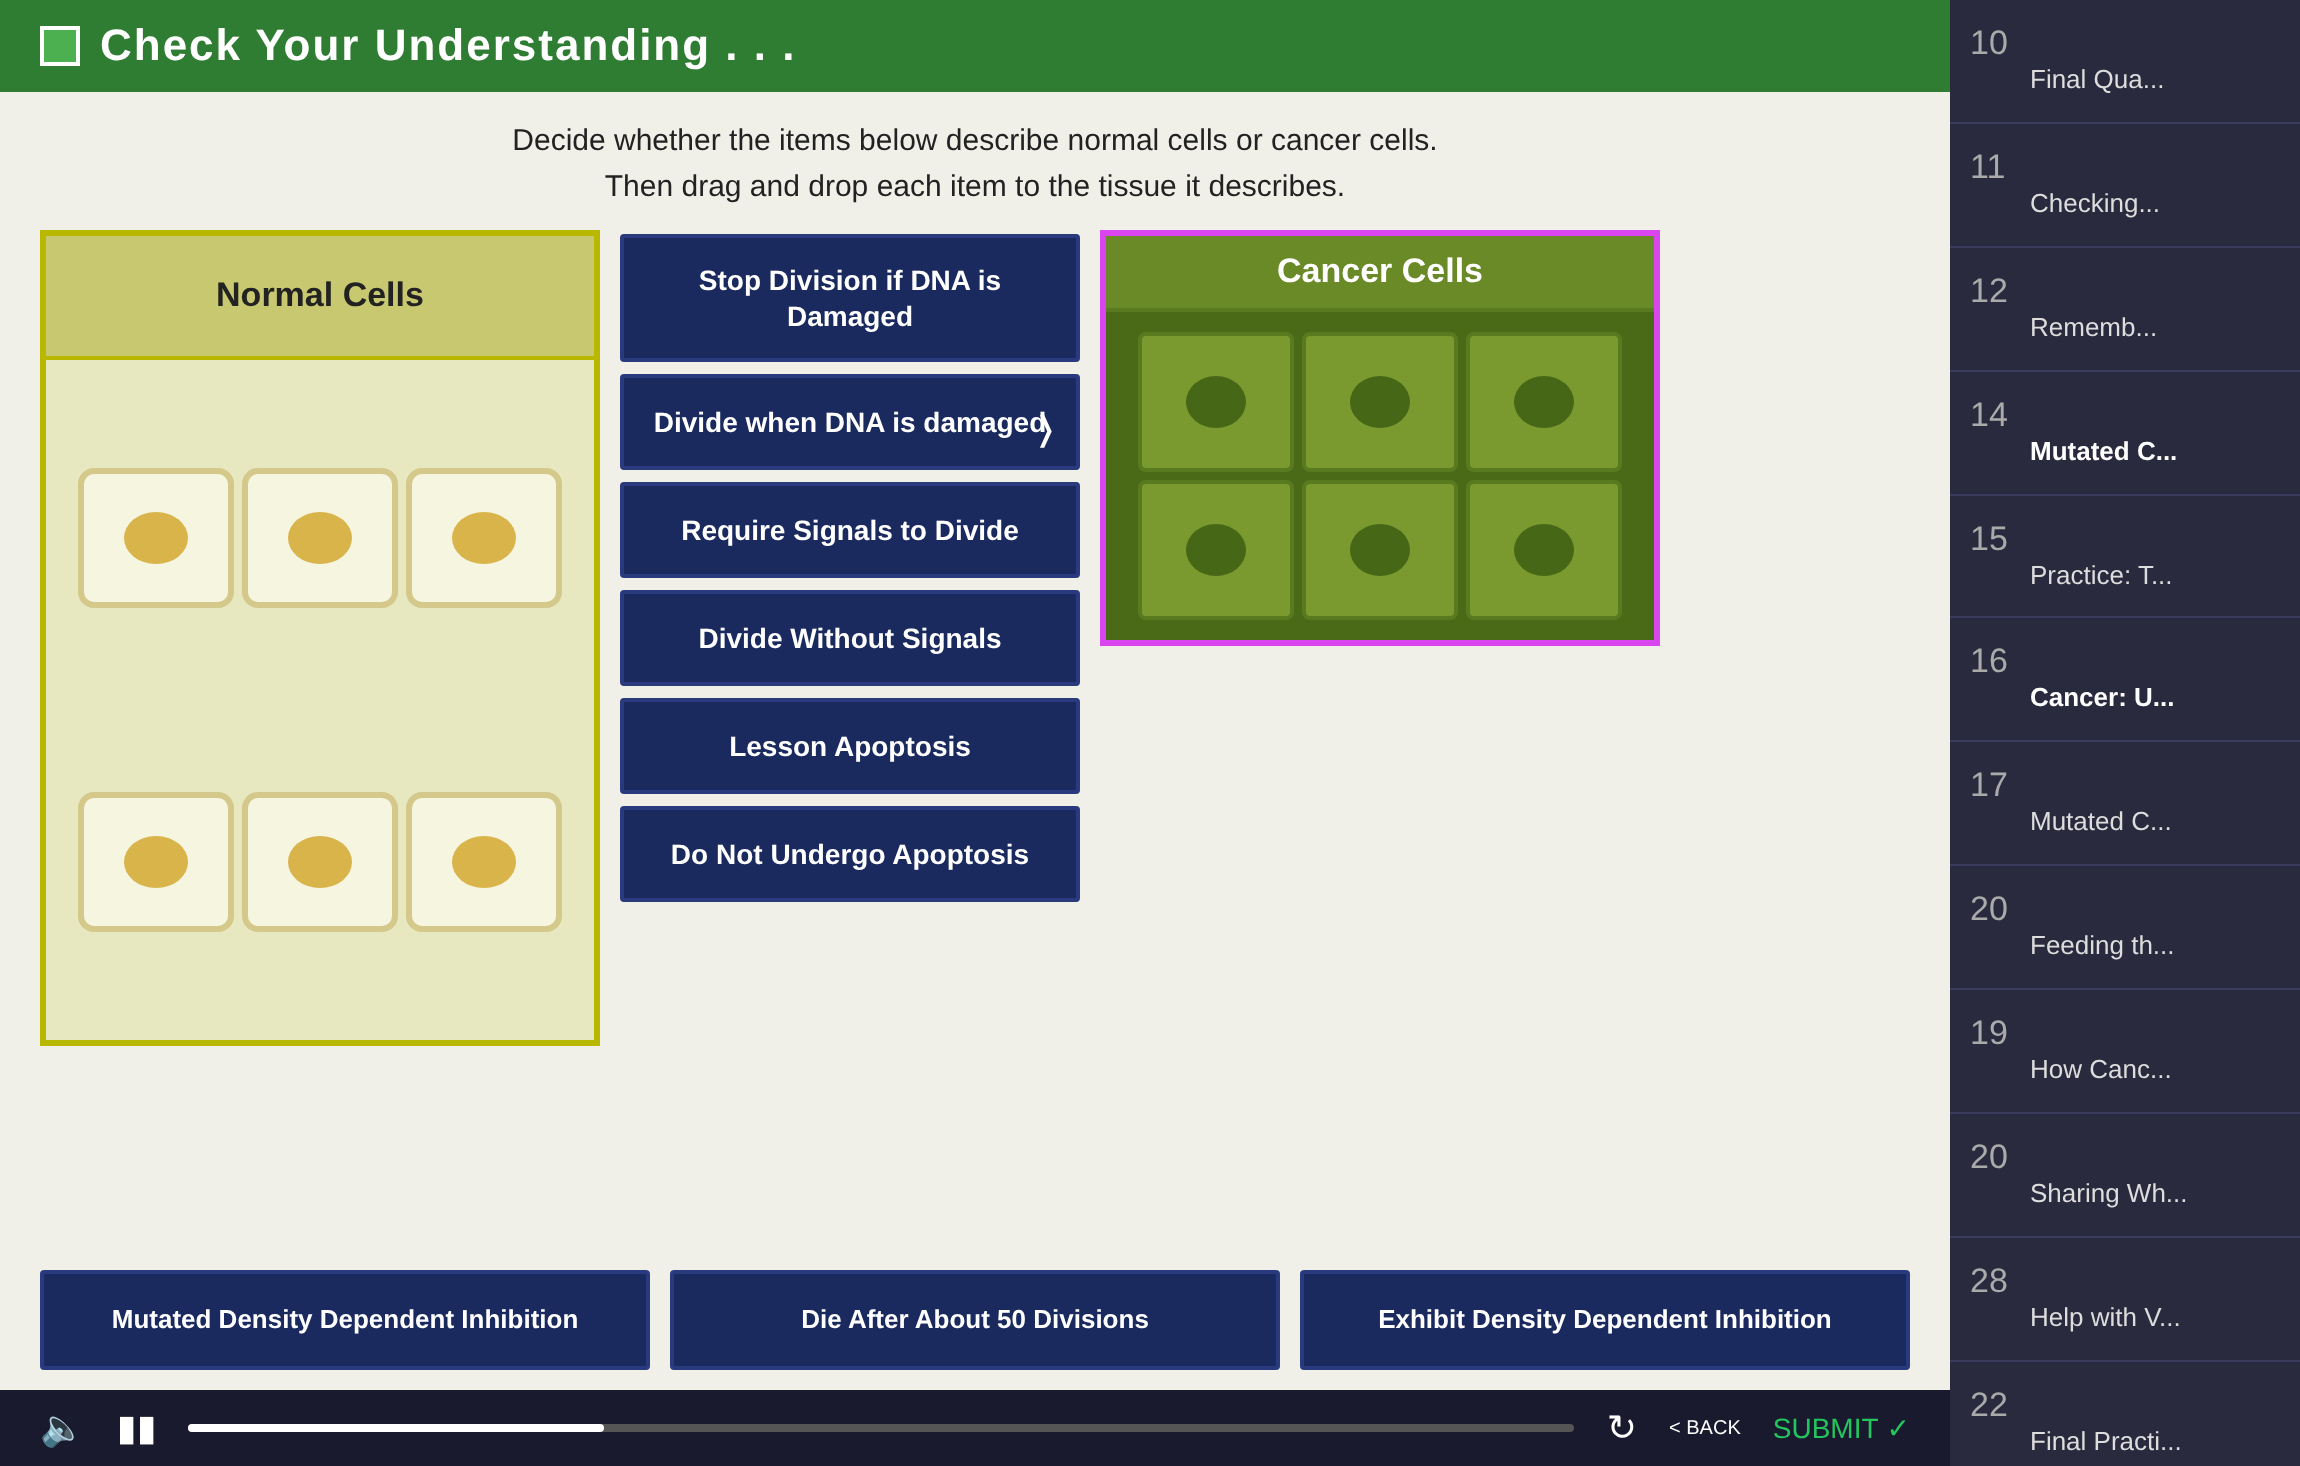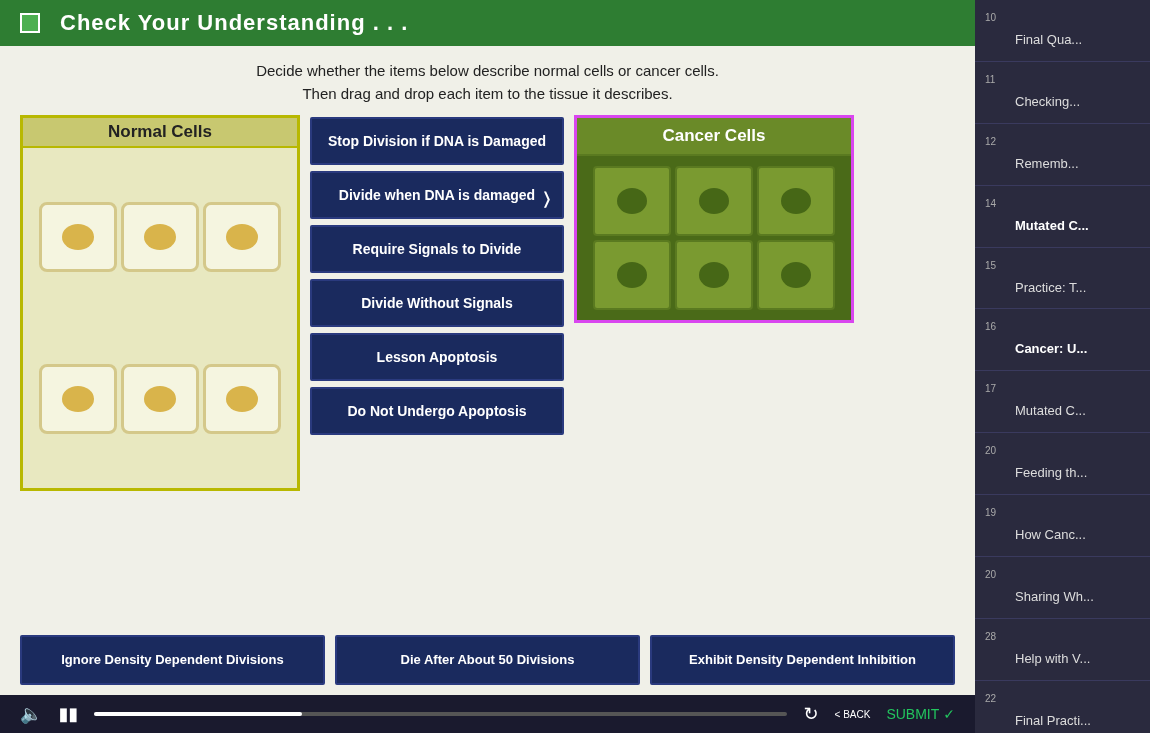--- a/index.html
+++ b/index.html
@@ -21,21 +21,21 @@
       height: 733px;
     }
 
     
     .header {
       background: #2e7d32;
       color: white;
       padding: 10px 20px;
       display: flex;
       align-items: center;
-      gap: 20px;
+      gap: 10px;
     }
     .header-icon {
       width: 20px;
       height: 20px;
       background: #4caf50;
       border: 2px solid white;
     }
     .header-title {
       font-size: 22px;
       font-weight: bold;
@@ -66,21 +66,21 @@
       width: 280px;
       border: 3px solid #b8b800;
       background: #f5f5dc;
       margin-right: 10px;
       display: flex;
       flex-direction: column;
     }
     .normal-cells-header {
       background: #c8c870;
       text-align: center;
-      padding: 4px;
+      padding: 20px;
       font-size: 17px;
       font-weight: bold;
       color: #222;
       border-bottom: 2px solid #b8b800;
     }
     .normal-cells-image {
       flex: 1;
       background: #e8e8c0;
       display: flex;
       flex-wrap: wrap;
@@ -105,21 +105,21 @@
       content: '';
       width: 32px;
       height: 26px;
       background: #d4a830;
       border-radius: 50%;
       opacity: 0.85;
     }
 
     
     .cards-col {
-      width: 254px;
+      width: 230px;
       display: flex;
       flex-direction: column;
       gap: 6px;
       padding-top: 2px;
     }
     .drag-card {
       background: #1a2a5e;
       color: white;
       text-align: center;
       padding: 12px 8px;
@@ -272,21 +272,21 @@
       color: #ccc;
       border-bottom: 1px solid #3a3a5e;
       cursor: pointer;
       display: flex;
       align-items: flex-start;
       gap: 8px;
     }
     .sidebar-num {
       color: #aaa;
       min-width: 22px;
-      font-size: 10px;
+      font-size: 17px;
     }
     .sidebar-label {
       color: #ddd;
       line-height: 1.3;
       margin-top: 20px;
     }
     .sidebar-item.highlight-14 .sidebar-label,
     .sidebar-item.highlight-16 .sidebar-label {
       font-weight: bold;
       color: white;
@@ -341,21 +341,21 @@
         <div class="cell-cancer"></div>
         <div class="cell-cancer"></div>
         <div class="cell-cancer"></div>
         <div class="cell-cancer"></div>
       </div>
     </div>
 
   </div>
 
   <div class="bottom-row">
-    <div class="bottom-card">Ignore Density Dependent Divisions</div>
+    <div class="bottom-card">Mutated Density Dependent Inhibition</div>
     <div class="bottom-card">Die After About 50 Divisions</div>
     <div class="bottom-card">Exhibit Density Dependent Inhibition</div>
   </div>
 
   <div class="control-bar">
     <span class="control-icon">🔈</span>
     <span class="control-icon">▮▮</span>
     <div class="progress-track">
       <div class="progress-fill"></div>
     </div>

